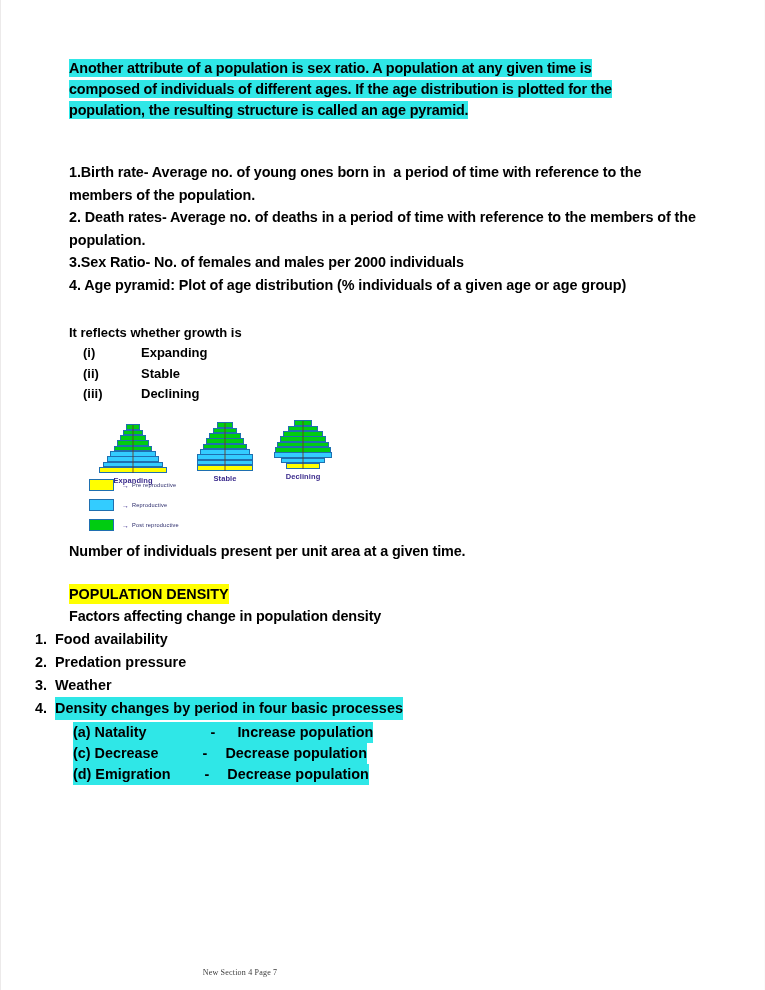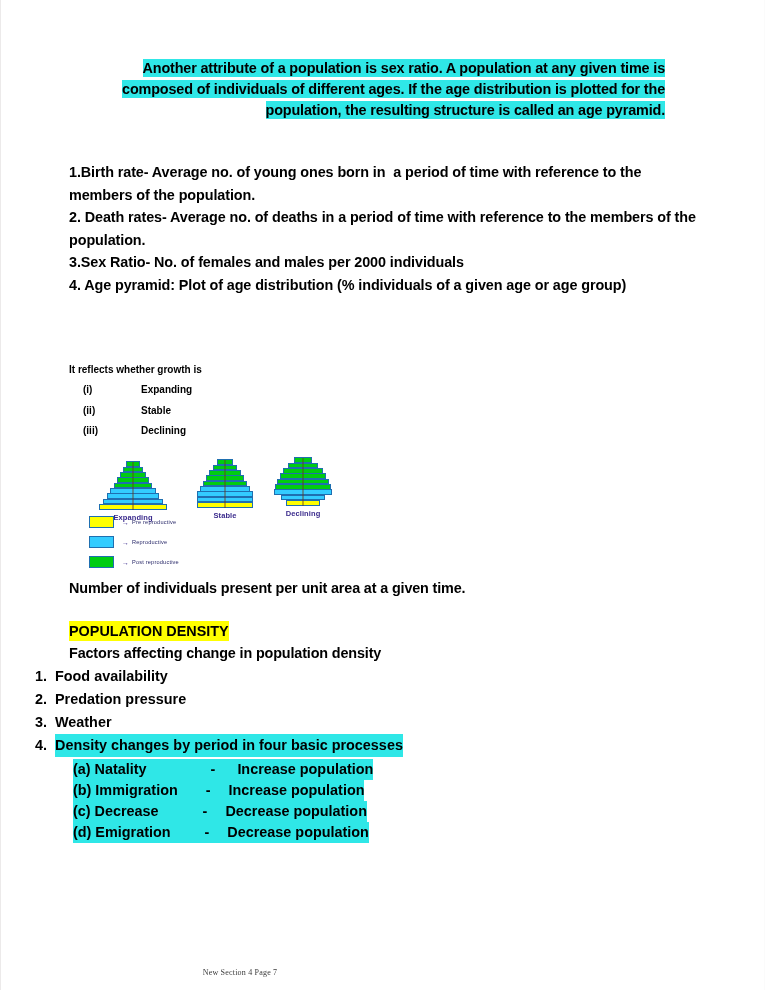--- a/index.html
+++ b/index.html
@@ -50,31 +50,31 @@
     -webkit-box-decoration-break: clone;
   }
   .heading {
     font-size: 14.4px;
     font-weight: bold;
     color: #000000;
     line-height: 20px;
     display: inline-block;
   }
 
-  .block-intro { width: 596px; text-align: right; }
+  .block-intro { width: 596px; }
   .block-intro span { padding: 1px 0; }
 
   .sp-18 { height: 18px; }
   .sp-22 { height: 22px; }
   .sp-26 { height: 26px; }
 
   .attr-list { font-size: 14.4px; font-weight: bold; line-height: 22.6px; letter-spacing: -0.1px; }
   .attr-list div { white-space: pre-wrap; }
 
-  .reflects { font-size: 10px; font-weight: bold; line-height: 20.5px; margin-top: 37px; }
+  .reflects { font-size: 13px; font-weight: bold; line-height: 20.5px; }
   .roman-row { display: flex; margin-left: 14px; line-height: 20.5px; }
   .roman-num { width: 58px; flex: 0 0 58px; }
 
   
   .figure {
     position: relative;
     margin-top: 14px;
     height: 120px;
     width: 280px;
   }
@@ -291,23 +291,20 @@
         <span class="fact-num">4.</span>
         <span class="fact-txt hl-cyan">Density changes by period in four basic processes</span>
       </div>
     </div>
 
     <div style="margin-top:2px;">
       <div class="sub-row">
         <span class="hl-cyan"><span>(a)   Natality</span><span style="display:inline-block;width:64px;"></span><span>-</span><span style="display:inline-block;width:22px;"></span><span>Increase population</span></span>
       </div>
       <div class="sub-row">
-        <span class="hl-cyan"><span>(b) Immigration</span><span style="display:inline-block;width:28px;"></span><span>-</span><span style="display:inline-block;width:18px;"></span><span>Increase population</span></span>
-      </div>
-      <div class="sub-row">
         <span class="hl-cyan"><span>(c)  Decrease</span><span style="display:inline-block;width:44px;"></span><span>-</span><span style="display:inline-block;width:18px;"></span><span>Decrease population</span></span>
       </div>
       <div class="sub-row">
         <span class="hl-cyan"><span>(d) Emigration</span><span style="display:inline-block;width:34px;"></span><span>-</span><span style="display:inline-block;width:18px;"></span><span>Decrease population</span></span>
       </div>
     </div>
 
   </div>
 
   <div class="footer">New Section 4 Page 7</div>

